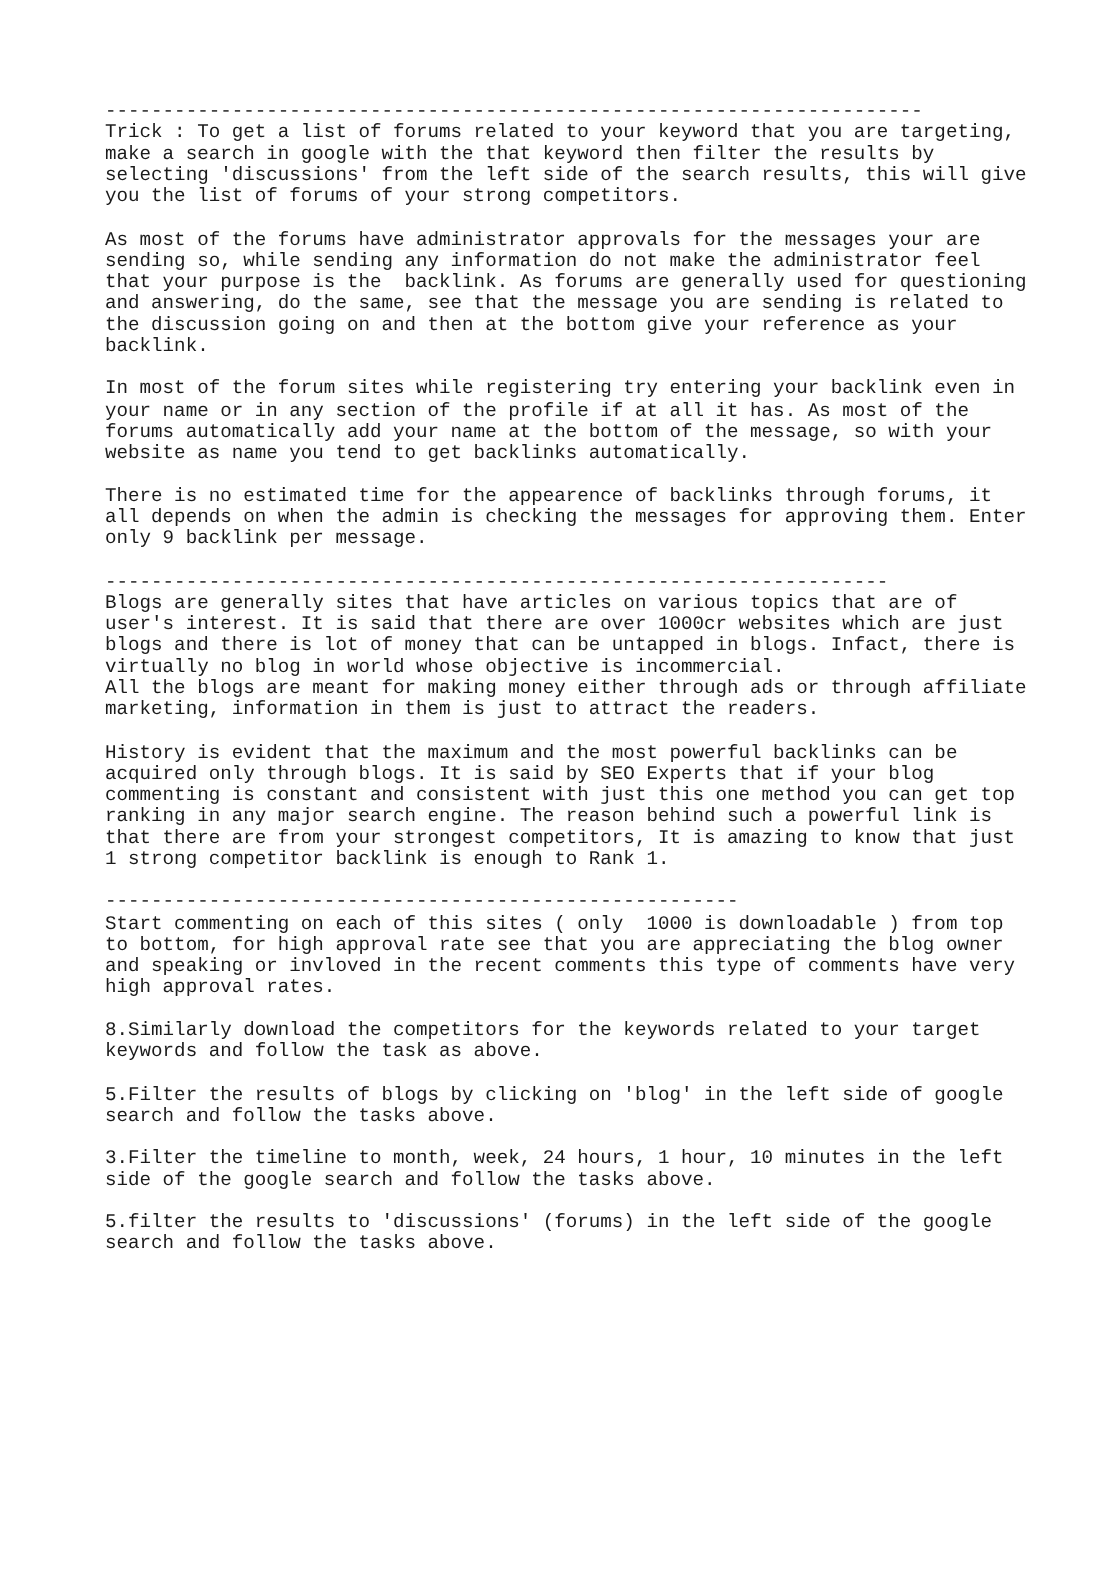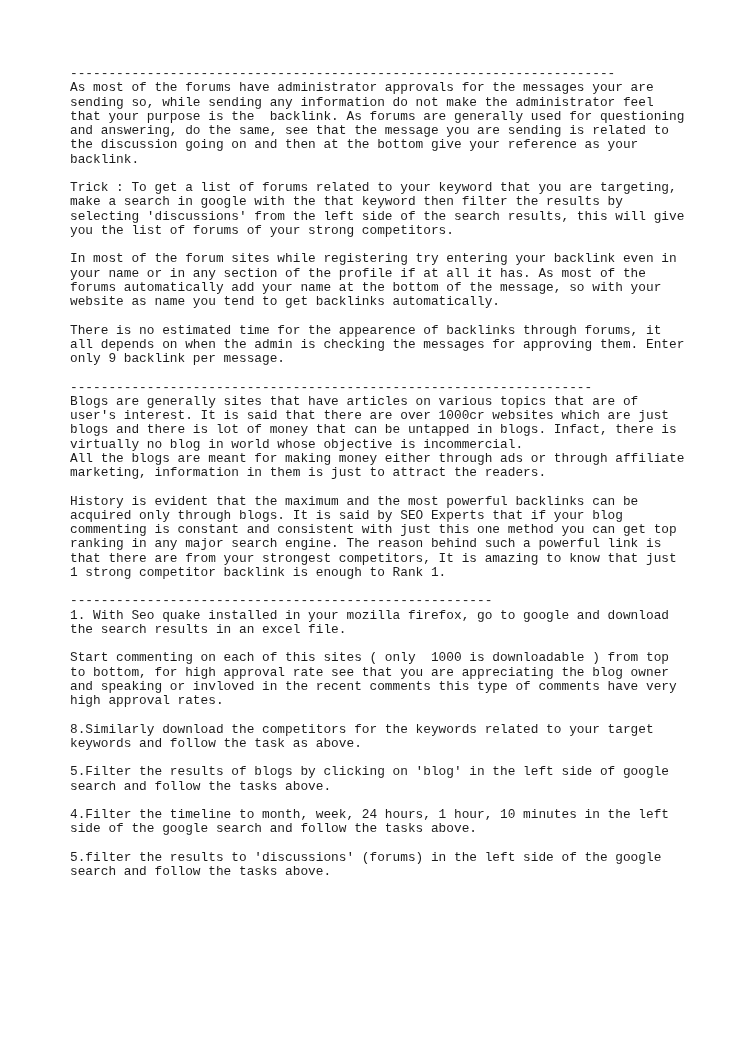--- a/index.html
+++ b/index.html
@@ -36,30 +36,30 @@
   .block.gap {
     margin-bottom: 14.25px;
   }
 </style>
 </head>
 <body>
 
 <div class="page">
   <div class="doc">
     <div class="block">-----------------------------------------------------------------------</div>
+    <div class="block gap">Trick : To get a list of forums related to your keyword that you are targeting,
+make a search in google with the that keyword then filter the results by
+selecting 'discussions' from the left side of the search results, this will give
+you the list of forums of your strong competitors.</div>
     <div class="block gap">As most of the forums have administrator approvals for the messages your are
 sending so, while sending any information do not make the administrator feel
 that your purpose is the  backlink. As forums are generally used for questioning
 and answering, do the same, see that the message you are sending is related to
 the discussion going on and then at the bottom give your reference as your
 backlink.</div>
-    <div class="block gap">Trick : To get a list of forums related to your keyword that you are targeting,
-make a search in google with the that keyword then filter the results by
-selecting 'discussions' from the left side of the search results, this will give
-you the list of forums of your strong competitors.</div>
     <div class="block gap">In most of the forum sites while registering try entering your backlink even in
 your name or in any section of the profile if at all it has. As most of the
 forums automatically add your name at the bottom of the message, so with your
 website as name you tend to get backlinks automatically.</div>
     <div class="block gap">There is no estimated time for the appearence of backlinks through forums, it
 all depends on when the admin is checking the messages for approving them. Enter
 only 9 backlink per message.</div>
     <div class="block">--------------------------------------------------------------------</div>
     <div class="block gap">Blogs are generally sites that have articles on various topics that are of
 user's interest. It is said that there are over 1000cr websites which are just
@@ -67,28 +67,26 @@
 virtually no blog in world whose objective is incommercial.
 All the blogs are meant for making money either through ads or through affiliate
 marketing, information in them is just to attract the readers.</div>
     <div class="block gap">History is evident that the maximum and the most powerful backlinks can be
 acquired only through blogs. It is said by SEO Experts that if your blog
 commenting is constant and consistent with just this one method you can get top
 ranking in any major search engine. The reason behind such a powerful link is
 that there are from your strongest competitors, It is amazing to know that just
 1 strong competitor backlink is enough to Rank 1.</div>
     <div class="block">-------------------------------------------------------</div>
-    <div class="block gap">1. With Seo quake installed in your mozilla firefox, go to google and download
-the search results in an excel file.</div>
     <div class="block gap">Start commenting on each of this sites ( only  1000 is downloadable ) from top
 to bottom, for high approval rate see that you are appreciating the blog owner
 and speaking or invloved in the recent comments this type of comments have very
 high approval rates.</div>
     <div class="block gap">8.Similarly download the competitors for the keywords related to your target
 keywords and follow the task as above.</div>
     <div class="block gap">5.Filter the results of blogs by clicking on 'blog' in the left side of google
 search and follow the tasks above.</div>
-    <div class="block gap">4.Filter the timeline to month, week, 24 hours, 1 hour, 10 minutes in the left
+    <div class="block gap">3.Filter the timeline to month, week, 24 hours, 1 hour, 10 minutes in the left
 side of the google search and follow the tasks above.</div>
     <div class="block gap">5.filter the results to 'discussions' (forums) in the left side of the google
 search and follow the tasks above.</div>
   </div>
 </div>
 
 </body></html>

